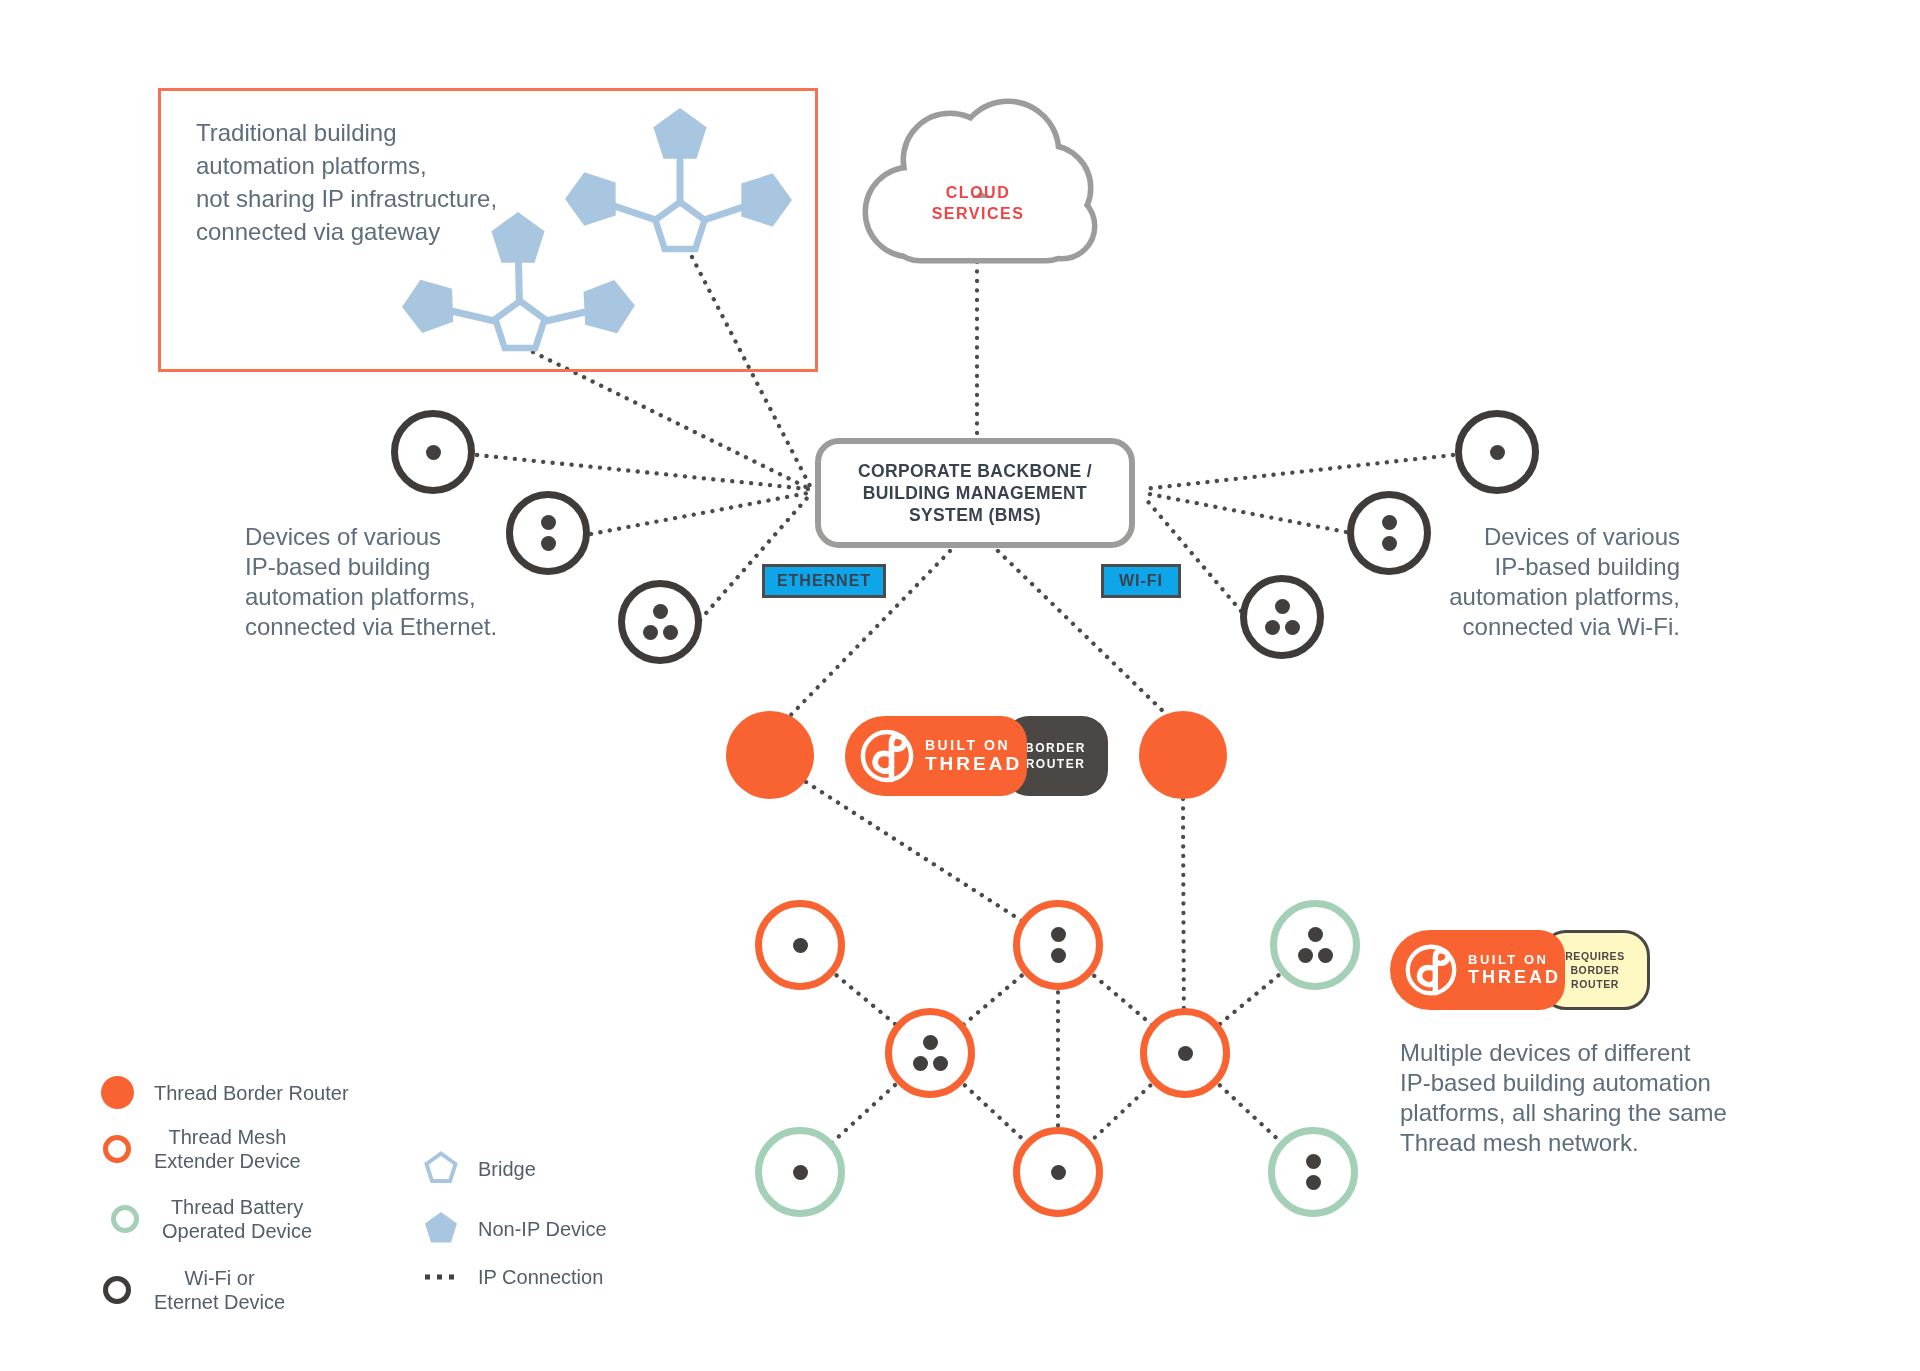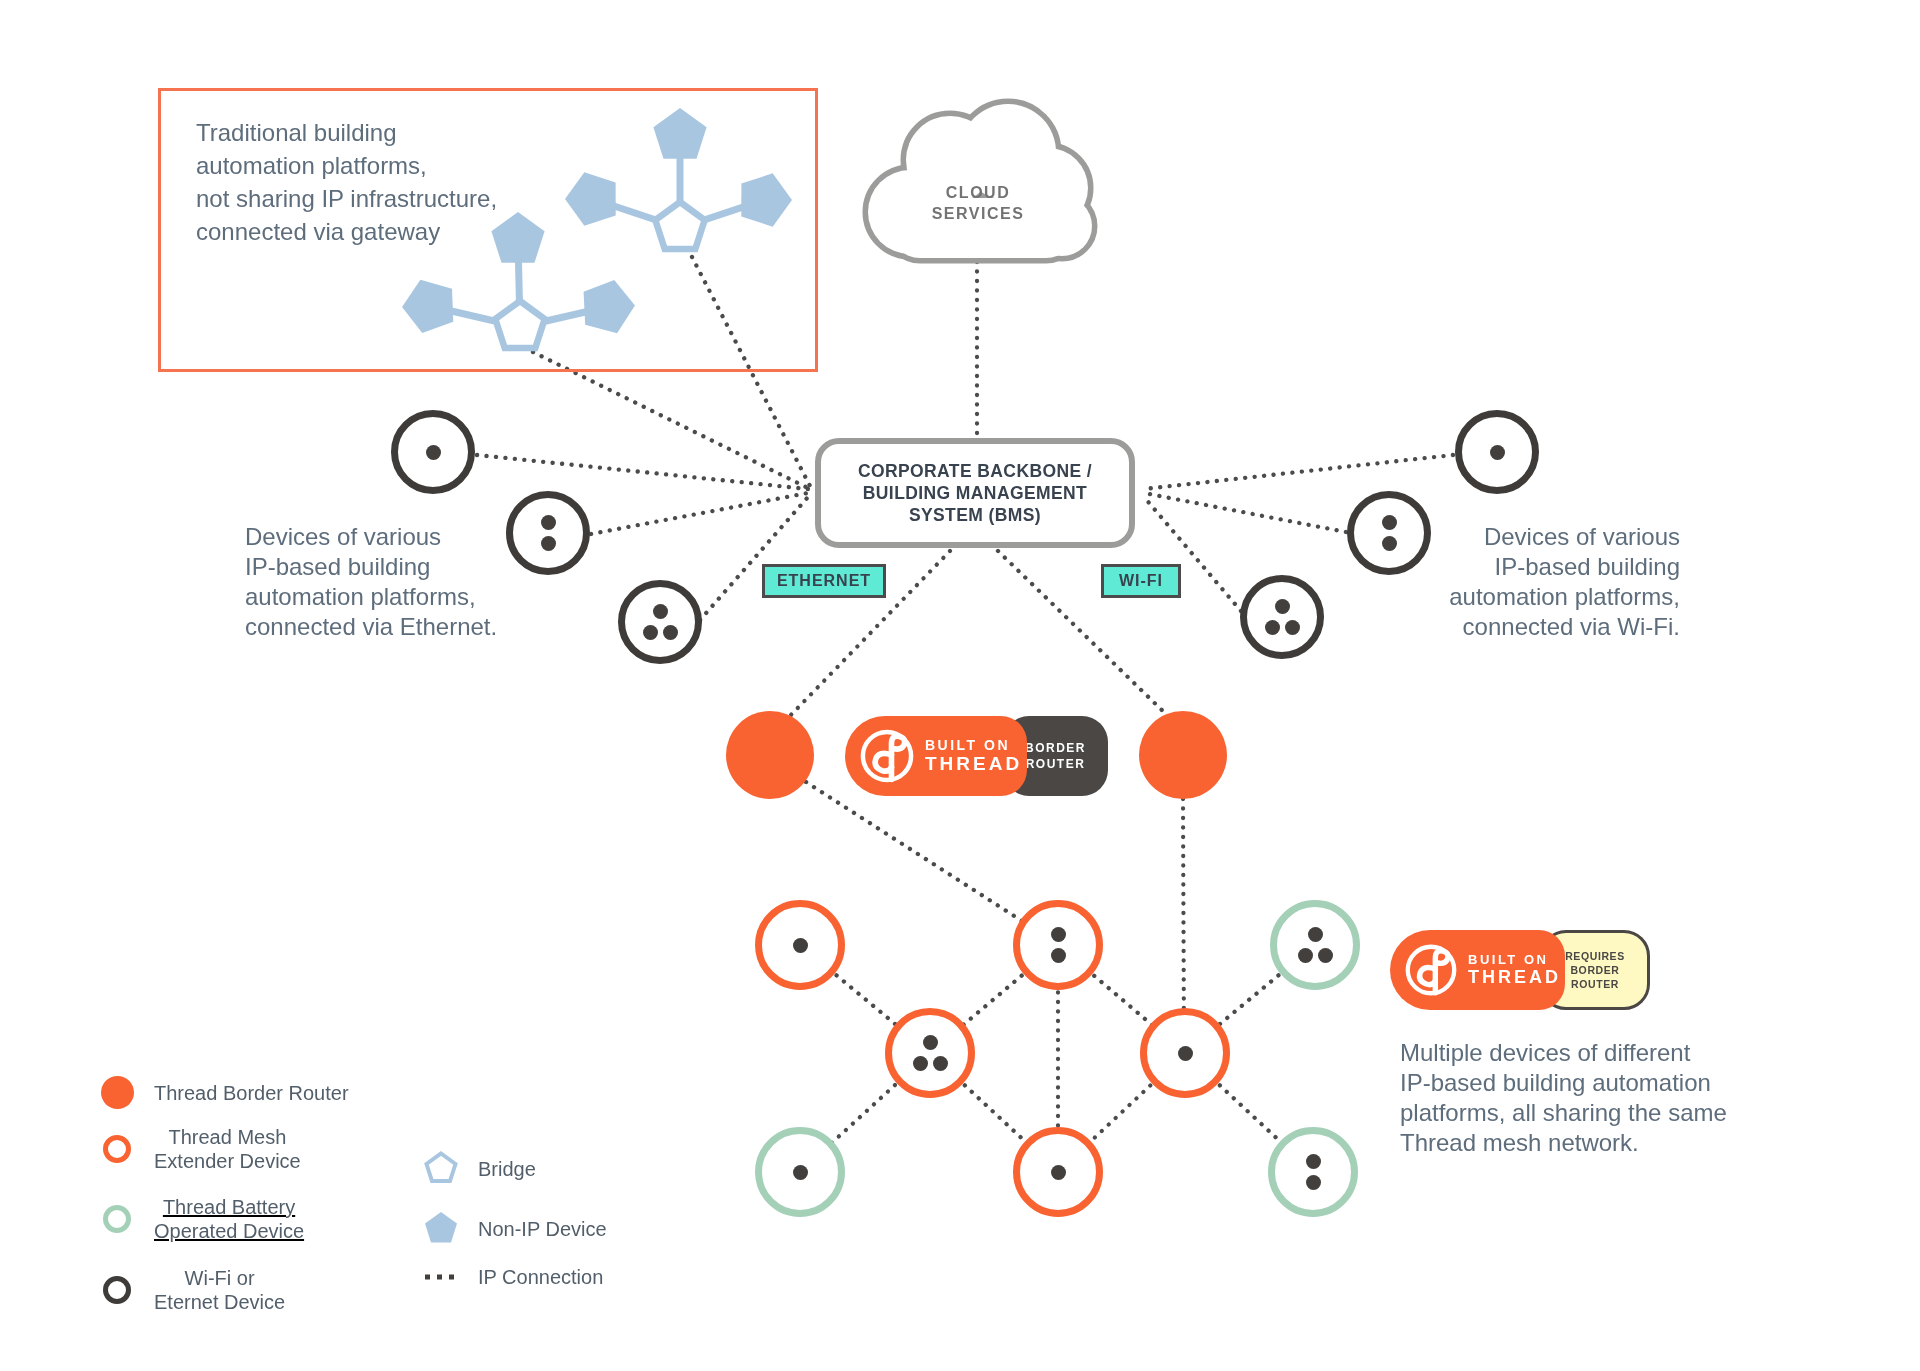--- a/index.html
+++ b/index.html
@@ -16,31 +16,31 @@
     position:absolute; left:158px; top:88px; width:654px; height:278px;
     border:3px solid #F5734F; background:transparent;
   }
   .gateway-text { position:absolute; left:196px; top:116px; line-height:33px; }
   .left-note  { position:absolute; left:245px; top:522px; text-align:left; }
   .right-note { position:absolute; left:1380px; top:522px; width:300px; text-align:right; }
   .mesh-note  { position:absolute; left:1400px; top:1038px; text-align:left; }
 
   .cloud-label {
     position:absolute; left:888px; top:182px; width:180px; text-align:center;
-    color:#737373; font-weight:bold; font-size:16px; line-height:21px; letter-spacing:1.5px;
+    color:#ef4444; font-weight:bold; font-size:16px; line-height:21px; letter-spacing:1.5px;
   }
   .bms-box {
     position:absolute; left:815px; top:438px; width:320px; height:110px;
     border:6px solid #9C9C9B; border-radius:24px; background:#fff;
     display:flex; align-items:center; justify-content:center; text-align:center;
     box-sizing:border-box;
   }
   .bms-box .bms-text { color:#39434F; font-weight:bold; font-size:17.5px; line-height:22px; letter-spacing:0.4px; }
   .tag-box {
-    position:absolute; height:28px; border:3px solid #4B4B4B; background:#5eead4;
+    position:absolute; height:28px; border:3px solid #4B4B4B; background:#0ea5e9;
     display:flex; align-items:center; justify-content:center;
     color:#39434F; font-weight:bold; font-size:16px; letter-spacing:1px; box-sizing:content-box;
   }
   .tag-ethernet { left:762px; top:564px; width:118px; }
   .tag-wifi     { left:1101px; top:564px; width:74px; }
 
   
   .node {
     position:absolute; border-radius:50%; background:#fff; box-sizing:border-box;
     display:flex; align-items:center; justify-content:center;
@@ -363,21 +363,21 @@
   </div>
   <div class="legend-item" style="left:96px; top:1125px;">
     <div class="legend-icon">
         <div class="sw-ring orange"></div>
       </div>
     <div class="legend-label">
       <div>Thread Mesh</div>
         <div>Extender Device</div>
     </div>
   </div>
-  <div class="legend-item" style="left:96px; top:1195px;text-decoration:underline;">
+  <div class="legend-item" style="left:104px; top:1195px;">
     <div class="legend-icon">
         <div class="sw-ring green"></div>
       </div>
     <div class="legend-label">
       <div>Thread Battery</div>
         <div>Operated Device</div>
     </div>
   </div>
   <div class="legend-item" style="left:96px; top:1266px;">
     <div class="legend-icon">

